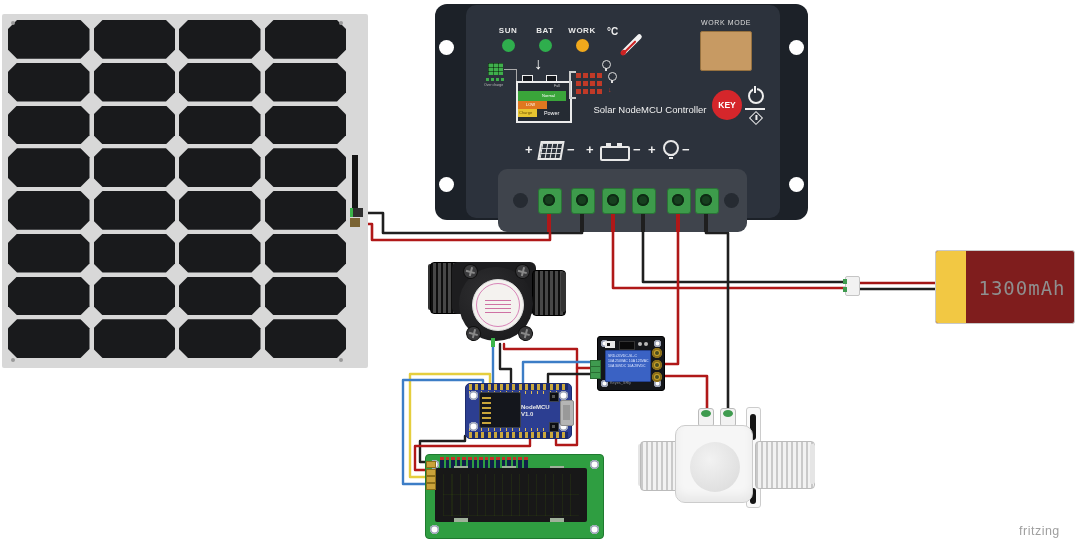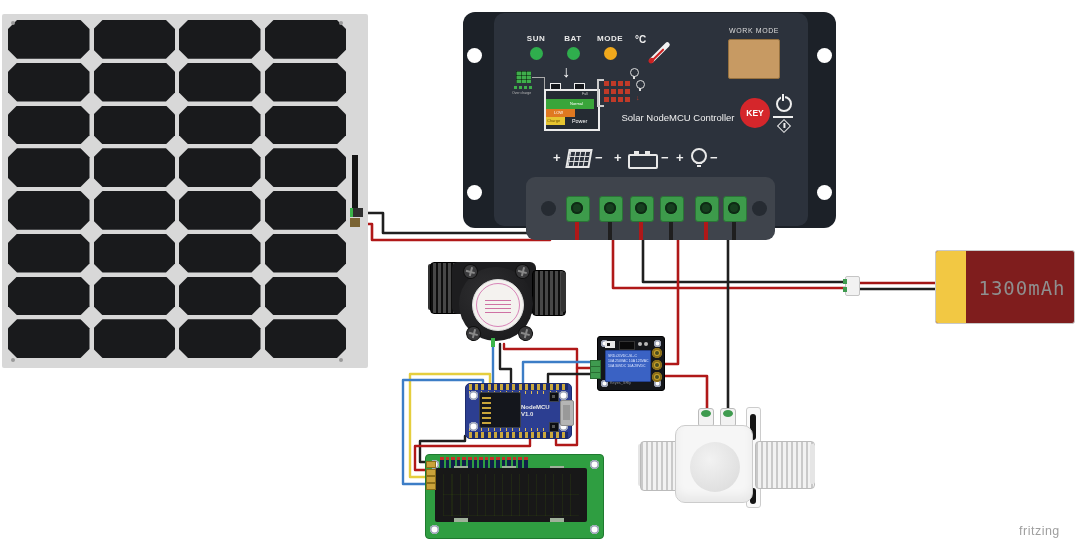--- a/index.html
+++ b/index.html
@@ -125,38 +125,38 @@
       </div>
     <div class="cdot" style="left:9px;top:7px;"></div>
     <div class="cdot" style="left:337px;top:7px;"></div>
     <div class="cdot" style="left:9px;top:344px;"></div>
     <div class="cdot" style="left:337px;top:344px;"></div>
     <div class="abs" style="left:350px;top:141px;width:6px;height:58px;background:#151515;"></div>
     <div class="abs" style="left:348px;top:194px;width:10px;height:9px;background:#2f2f2f;border-left:3px solid #3bb54a;"></div>
     <div class="abs" style="left:348px;top:204px;width:10px;height:9px;background:#7a6434;"></div>
   </div>
 
-  <div class="comp ctrl" style="left:435px;top:12px;width:373px;height:216px;margin-left:28px;">
+  <div class="comp ctrl" style="left:435px;top:4px;width:373px;height:216px;">
     <div class="ctrl-face"></div>
     <div class="hole" style="left:4px;top:36px;"></div>
     <div class="hole" style="left:4px;top:173px;"></div>
     <div class="hole" style="left:354px;top:36px;"></div>
     <div class="hole" style="left:354px;top:173px;"></div>
 
     <div class="led-row">
         <div class="led-item">
           <span class="led-label">SUN</span>
           <span class="led-dot" style="background: rgb(47, 174, 77);"></span>
         </div>
         <div class="led-item">
           <span class="led-label">BAT</span>
           <span class="led-dot" style="background: rgb(47, 174, 77);"></span>
         </div>
         <div class="led-item">
-          <span class="led-label">MODE</span>
+          <span class="led-label">WORK</span>
           <span class="led-dot" style="background: rgb(241, 169, 28);"></span>
         </div>
       </div>
 
     <div class="sc" style="left:172px;top:22px;font-size:10px;color:#eee;font-weight:bold;">°C</div>
     <div class="abs" style="left:183px;top:38px;width:27px;height:5px;background:#f2f2f2;border-radius:3px;transform:rotate(-45deg);">
       <div class="abs" style="left:1px;top:1.5px;width:18px;height:2px;background:#cc2222;border-radius:1px;"></div>
       <div class="abs" style="left:-1px;top:0;width:6px;height:5px;background:#cc2222;border-radius:50%;"></div>
     </div>
 

